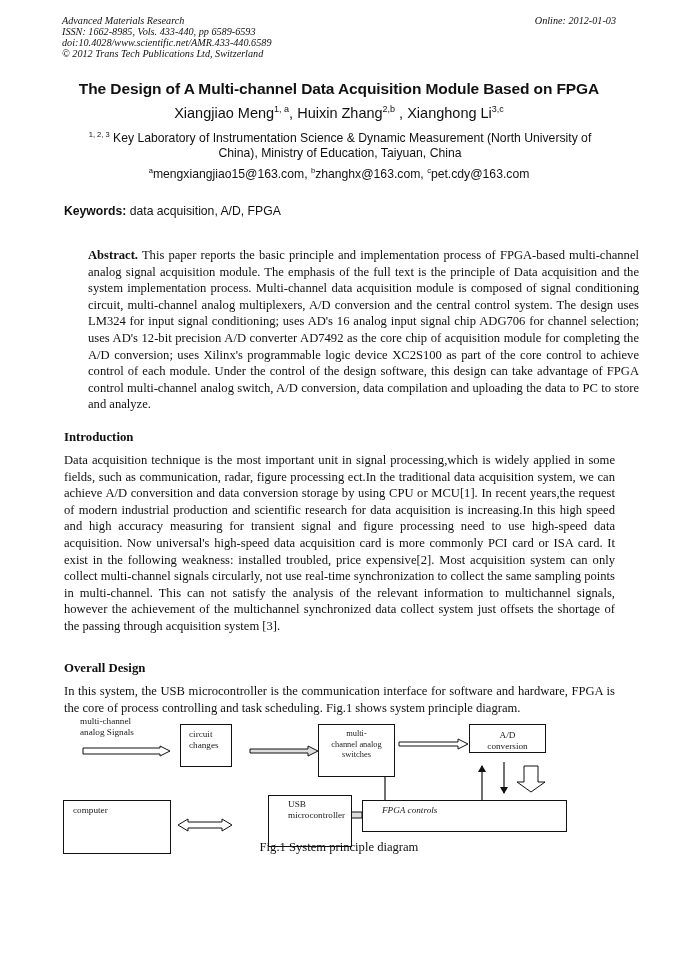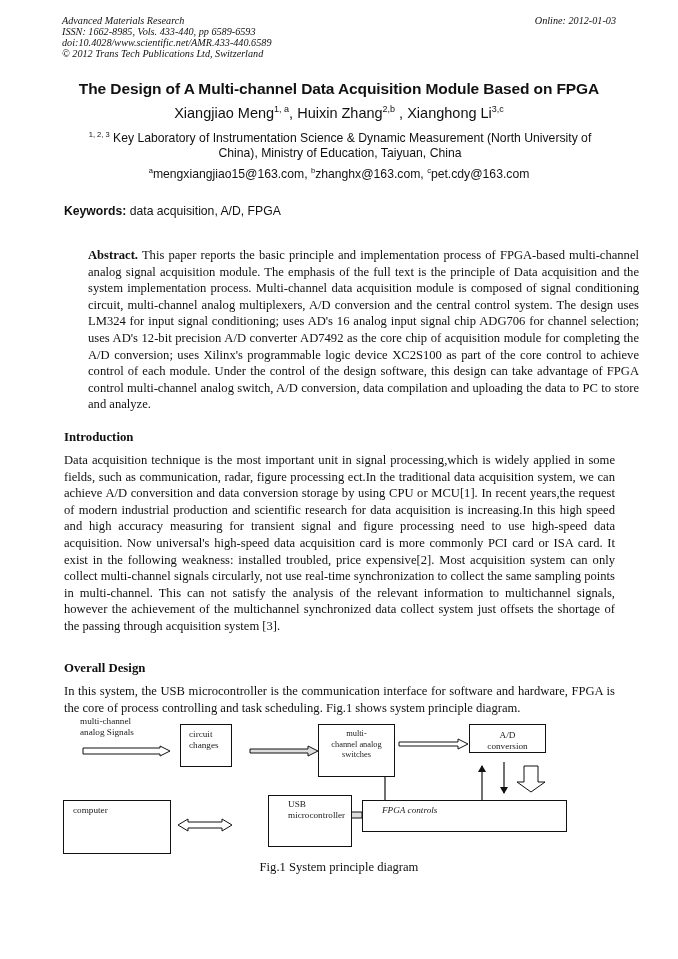--- a/index.html
+++ b/index.html
@@ -14,21 +14,21 @@
   .affil { position: absolute; left: 80px; width: 520px; top: 131px; text-align: center; font-size: 12.2px; line-height: 15px; }
   .emails { position: absolute; left: 0; width: 678px; top: 167px; text-align: center; font-size: 12.2px; }
   .keywords { position: absolute; left: 64px; top: 204px; font-size: 12.2px; }
   .keywords b { font-weight: bold; }
   .para { position: absolute; left: 64px; width: 551px; font-size: 12.6px; line-height: 16.6px; text-align: justify; }
   .para b { font-weight: bold; }
   .heading { position: absolute; left: 64px; font-size: 12.8px; font-weight: bold; }
   .diagram { position: absolute; left: 0; top: 0; width: 678px; height: 959px; pointer-events: none; }
   .dbox { position: absolute; border: 1px solid #111; box-sizing: border-box; background: #fff; font-size: 9.2px; line-height: 11px; color: #222; }
   .dlabel { position: absolute; font-size: 9.2px; line-height: 11px; color: #222; }
-  .caption { position: absolute; left: 0; width: 678px; top: 860px; text-align: center; font-size: 12.6px; }
+  .caption { position: absolute; left: 0; width: 678px; top: 840px; text-align: center; font-size: 12.6px; }
 </style>
 </head>
 <body class="serif">
 
 <div class="header">
   <div>Advanced Materials Research</div>
   <div>ISSN: 1662-8985, Vols. 433-440, pp 6589-6593</div>
   <div>doi:10.4028/www.scientific.net/AMR.433-440.6589</div>
   <div>© 2012 Trans Tech Publications Ltd, Switzerland</div>
   <div class="online">Online: 2012-01-03</div>

